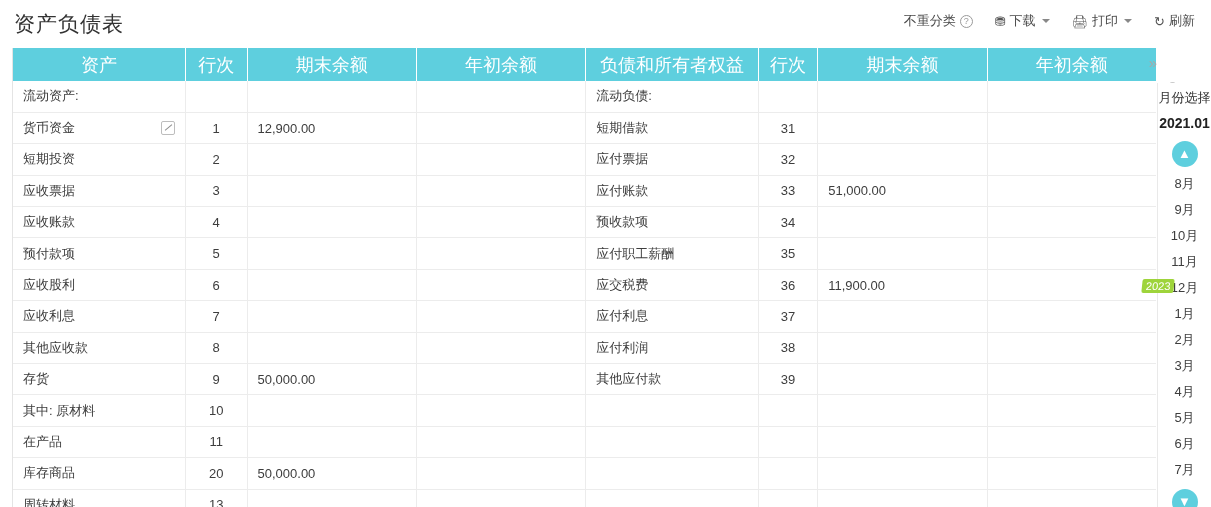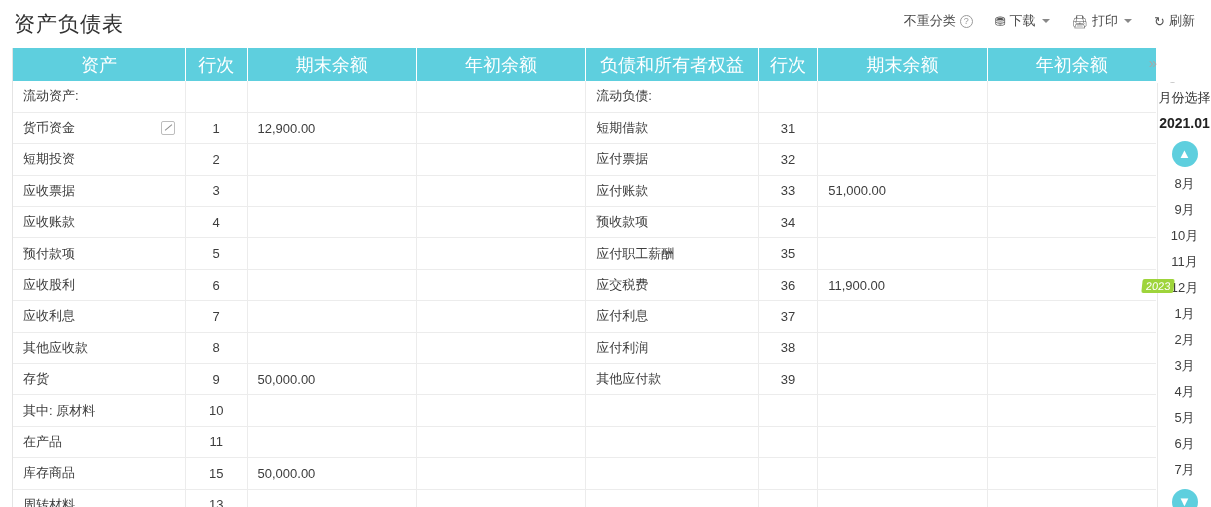--- a/index.html
+++ b/index.html
@@ -387,21 +387,21 @@
             <td class="ctr">11</td>
             <td class="num"></td>
             <td class="num"></td>
             <td class="indent1"></td>
             <td class="ctr"></td>
             <td class="num"></td>
             <td class="num"></td>
           </tr>
           <tr>
             <td class="indent2"><span>库存商品</span></td>
-            <td class="ctr">15</td>
+            <td class="ctr">20</td>
             <td class="num">50,000.00</td>
             <td class="num"></td>
             <td class="indent1"></td>
             <td class="ctr"></td>
             <td class="num"></td>
             <td class="num"></td>
           </tr>
           <tr>
             <td class="indent2"><span>周转材料</span></td>
             <td class="ctr">13</td>

